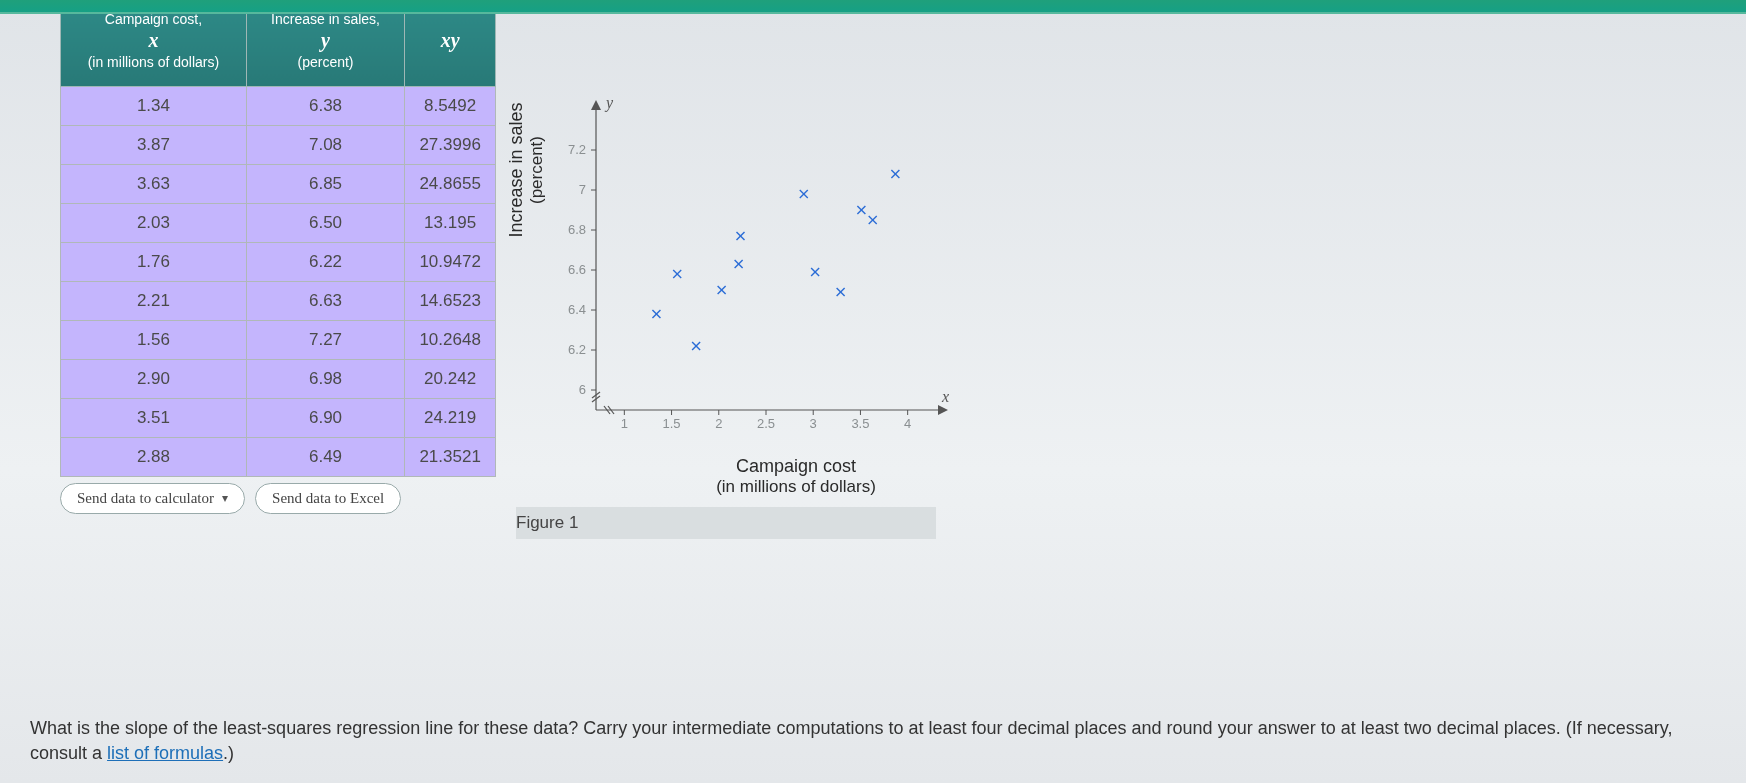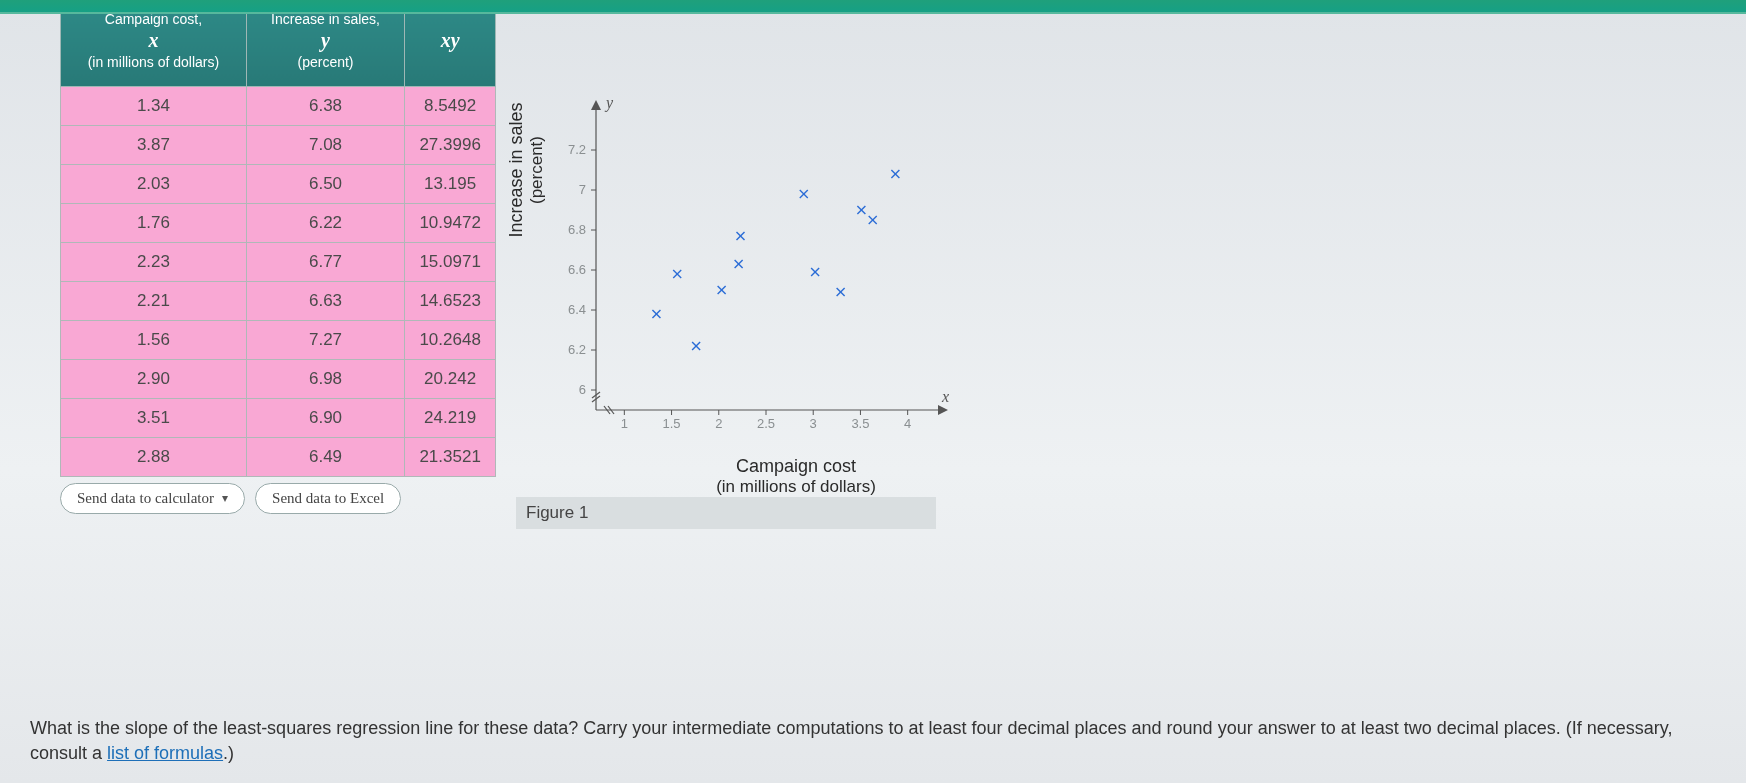--- a/index.html
+++ b/index.html
@@ -45,21 +45,21 @@
     text-align: center;
   }
   table.data th .var { font-style: italic; font-family: Georgia, 'Times New Roman', serif; font-size: 20px; display:block; }
   table.data th .sub { font-size: 14px; font-weight: 500; }
   table.data td {
     border: 1px solid #b0b8b8;
     padding: 9px 6px;
     text-align: center;
     color: #4a4a4a;
     font-size: 17px;
-    background: #f9a8d4;
+    background: #c4b5fd;
   }
   .btnrow { margin-top: 6px; display:flex; gap:10px; }
   .btn {
     border: 1px solid #9aa;
     background: #fff;
     border-radius: 16px;
     padding: 6px 16px;
     font-size: 15px;
     color: #444;
     display: inline-flex;
@@ -92,23 +92,24 @@
   .xlabel {
     text-align: center;
     font-size: 18px;
     color: #2a2a2a;
     margin-top: 6px;
   }
   .xlabel .line2 { display:block; font-size:17px; }
   .caption {
     background: #d9dee0;
     color: #444;
-    padding: 6px 10px;
+    padding: 6px 0;
     font-size: 17px;
     width: 420px;
+    margin-top: 10px;
     margin-left: -20px;
   }
   svg.plot { display:block; }
   .axis { stroke:#555; stroke-width:1.2; fill:none; }
   .tick { stroke:#555; stroke-width:1; }
   .ticklabel { fill:#8a8f91; font-size:13px; font-family: Arial; }
   .axislabel-ital { font-style: italic; font-family: Georgia,serif; fill:#555; font-size:16px; }
   .pt { stroke:#2a6cd6; stroke-width:1.4; }
   .arrow { fill:#555; }
 
@@ -153,33 +154,33 @@
             <td>1.34</td>
             <td>6.38</td>
             <td>8.5492</td>
           </tr>
           <tr>
             <td>3.87</td>
             <td>7.08</td>
             <td>27.3996</td>
           </tr>
           <tr>
+            <td>3.63</td>
+            <td>6.85</td>
+            <td>24.8655</td>
+          </tr>
+          <tr>
             <td>2.03</td>
             <td>6.50</td>
             <td>13.195</td>
           </tr>
           <tr>
             <td>1.76</td>
             <td>6.22</td>
             <td>10.9472</td>
-          </tr>
-          <tr>
-            <td>2.23</td>
-            <td>6.77</td>
-            <td>15.0971</td>
           </tr>
           <tr>
             <td>2.21</td>
             <td>6.63</td>
             <td>14.6523</td>
           </tr>
           <tr>
             <td>1.56</td>
             <td>7.27</td>
             <td>10.2648</td>

